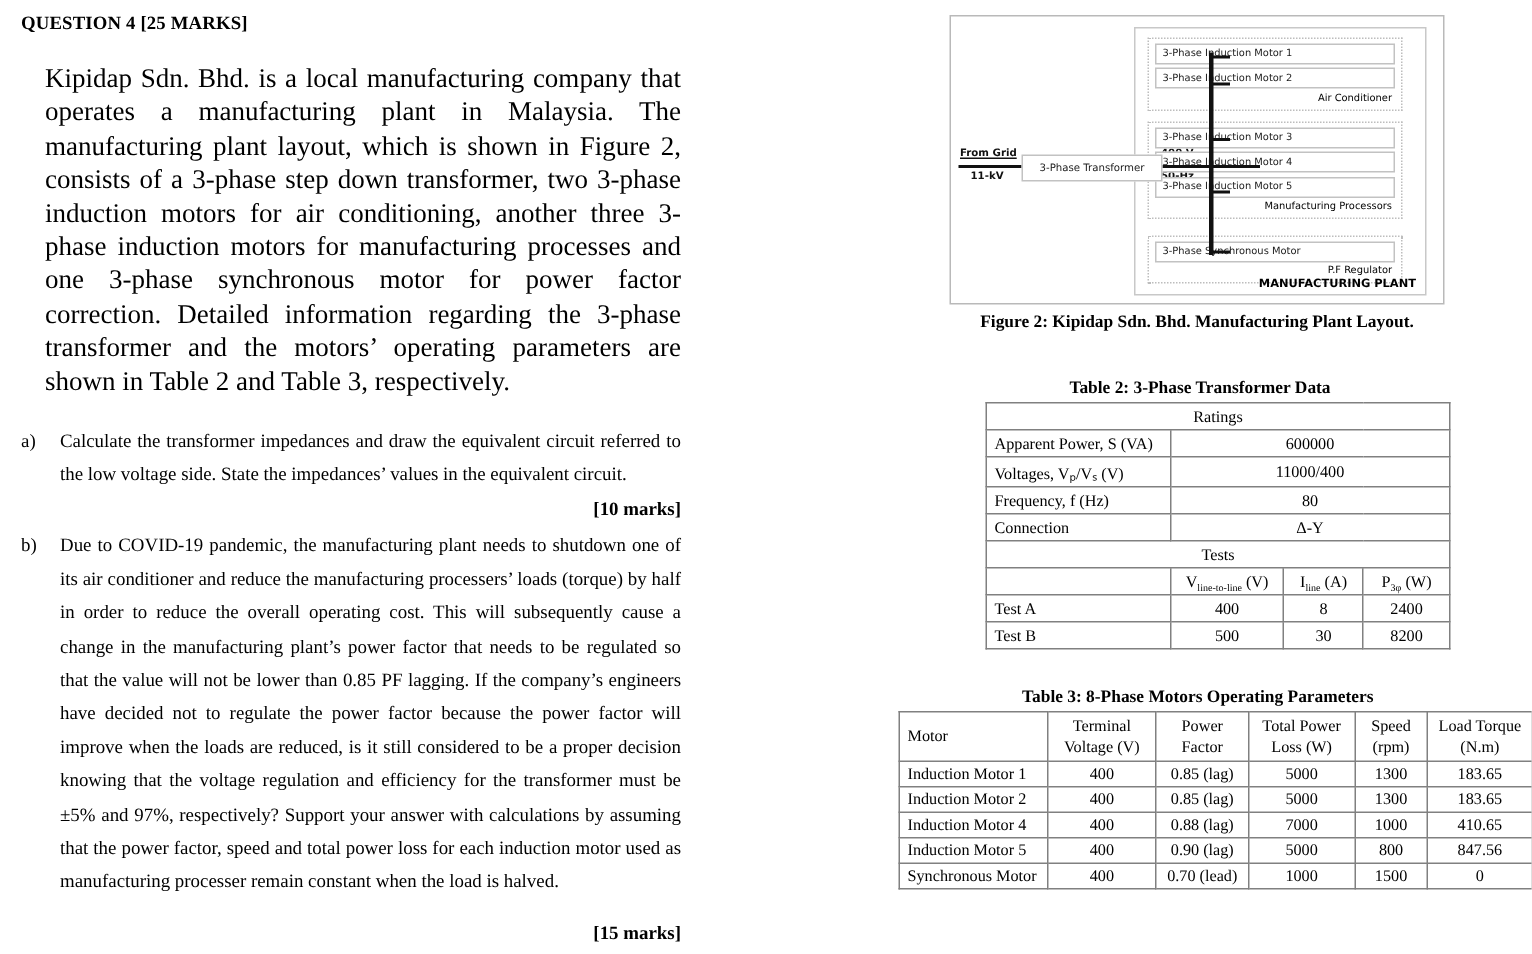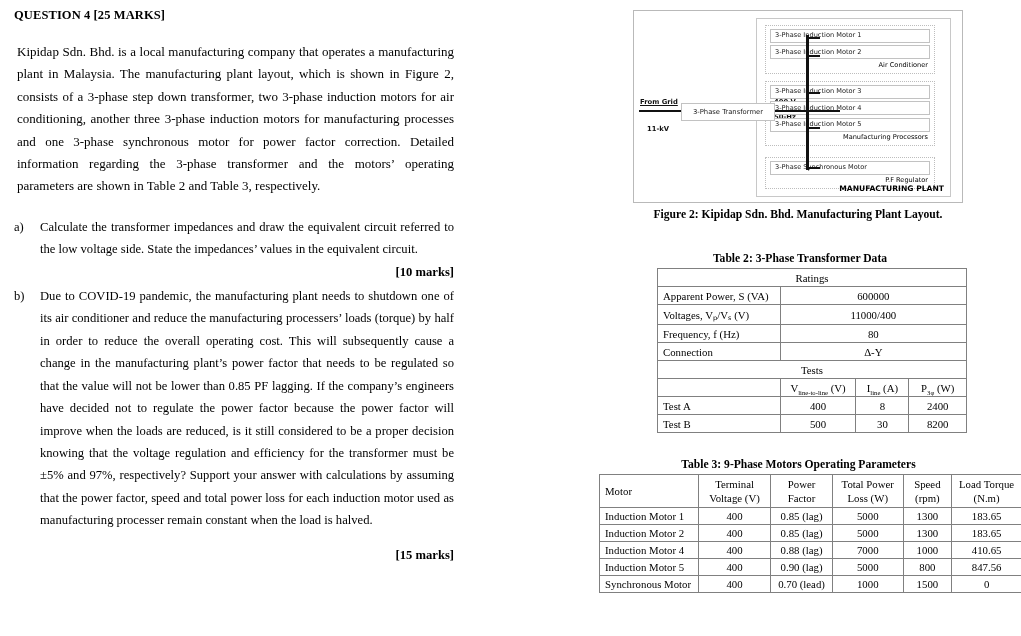--- a/index.html
+++ b/index.html
@@ -17,24 +17,24 @@
   
   .left-col{
     position:absolute; left:14px; top:8px; width:440px;
   }
   .q-heading{
     font-weight:bold; font-size:12.5px;
     letter-spacing:.1px;
     margin:0 0 18px 0;
   }
   .para{
-    font-size:13px;
+    font-size:18px;
     line-height:22.4px;
     text-align:justify;
-    margin:0 0 18px 3px;
+    margin:0 0 18px 16px;
   }
   .q-item{
     position:relative;
     padding-left:26px;
     font-size:12.6px;
     line-height:22.4px;
     text-align:justify;
     margin:0;
   }
   .q-item .marker{
@@ -138,21 +138,21 @@
     position:absolute; left:173px;
     width:14px; height:2.4px; background:#111; z-index:2;
   }
   .lbl-grid{
     position:absolute; left:7px; top:88px;
     font-family:"DejaVu Sans", sans-serif;
     font-size:6.8px; font-weight:bold; color:#111;
     text-decoration:underline; white-space:nowrap;
   }
   .lbl-kv{
-    position:absolute; left:14px; top:115px;
+    position:absolute; left:14px; top:103px;
     font-family:"DejaVu Sans", sans-serif;
     font-size:6.8px; font-weight:bold; color:#111;
     white-space:nowrap;
   }
   .lbl-400{
     position:absolute; left:141px; top:88px;
     font-family:"DejaVu Sans", sans-serif;
     font-size:6.8px; font-weight:bold; color:#111;
     white-space:nowrap;
   }
@@ -312,21 +312,21 @@
       </tr>
       <tr>
         <td class="lbl">Test B</td>
         <td class="ctr">500</td>
         <td class="ctr">30</td>
         <td class="ctr">8200</td>
       </tr>
     </tbody>
   </table>
 
-  <div class="tbl-caption" style="left:587px; top:458px; width:423px;">Table 3: 9-Phase Motors Operating Parameters</div>
+  <div class="tbl-caption" style="left:587px; top:458px; width:423px;">Table 3: 8-Phase Motors Operating Parameters</div>
   <table class="t3">
     <thead>
       <tr>
         <th style="width:106px;text-align:left;">
           <div>Motor</div>
         </th>
         <th style="width:74px">
           <div>Terminal</div>
           <div>Voltage (V)</div>
         </th>

